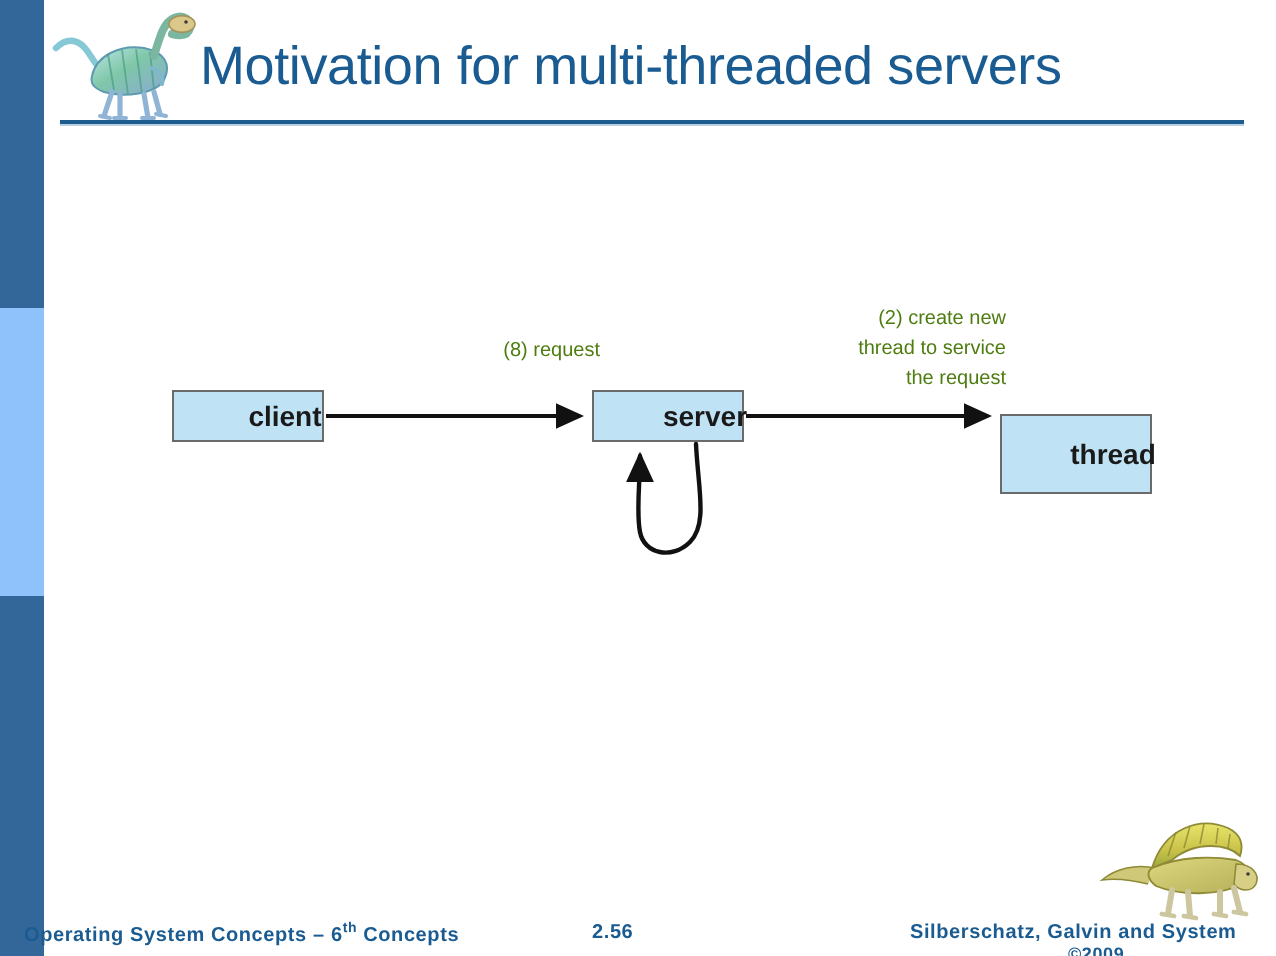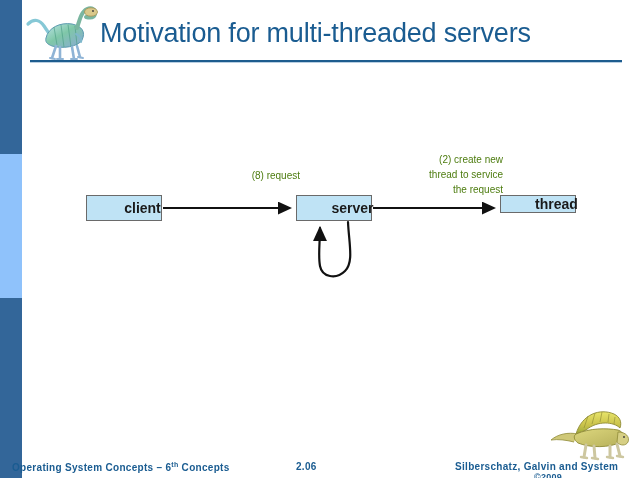--- a/index.html
+++ b/index.html
@@ -90,21 +90,21 @@
     display: flex;
     align-items: center;
     justify-content: center;
     font-size: 14px;
     font-weight: bold;
     color: #1a1a1a;
     padding-left: 37px;
   }
   #box-client { left: 86px;  top: 195px; width: 76px; height: 26px; }
   #box-server { left: 296px; top: 195px; width: 76px; height: 26px; text-align: right; }
-  #box-thread { left: 500px; top: 195px; width: 76px; height: 18px; }
+  #box-thread { left: 500px; top: 207px; width: 76px; height: 40px; }
 
   .flow-label {
     position: absolute;
     font-size: 10px;
     color: #4d7c0f;
     text-align: right;
     line-height: 15px;
     white-space: pre-line;
   }
   #label-1 { left: 170px; top: 168px; width: 130px; }
@@ -213,17 +213,17 @@
     <path d="M70 28 C 78 28, 82 33, 80 38 C 78 42, 72 42, 69 38 Z" fill="#d6cf85" stroke="#8f8a36" stroke-width="0.8"></path>
     <circle cx="76" cy="33" r="0.9" fill="#3a3a3a"></circle>
 
     <path d="M38 41 L 36 53 M46 42 L 47 54 M62 42 L 62 53 M69 40 L 72 52" stroke="#cdc7a0" stroke-width="3" stroke-linecap="round" fill="none"></path>
     <path d="M33 53 L 39 54 M44 54 L 50 55 M59 53 L 65 54 M69 52 L 75 53" stroke="#cdc7a0" stroke-width="2.4" stroke-linecap="round" fill="none"></path>
   </svg>
 
   <div class="footer-text" id="footer-left">
     <span>Operating System Concepts – 6</span><span class="footer-sup">th</span><span> Concepts</span>
   </div>
-  <div class="footer-text" id="footer-center">2.06</div>
+  <div class="footer-text" id="footer-center">2.56</div>
   <div class="footer-text" id="footer-right">Silberschatz, Galvin and System</div>
   <div class="footer-text" id="footer-copy">©2009</div>
 
 </div>
 
 </body></html>

